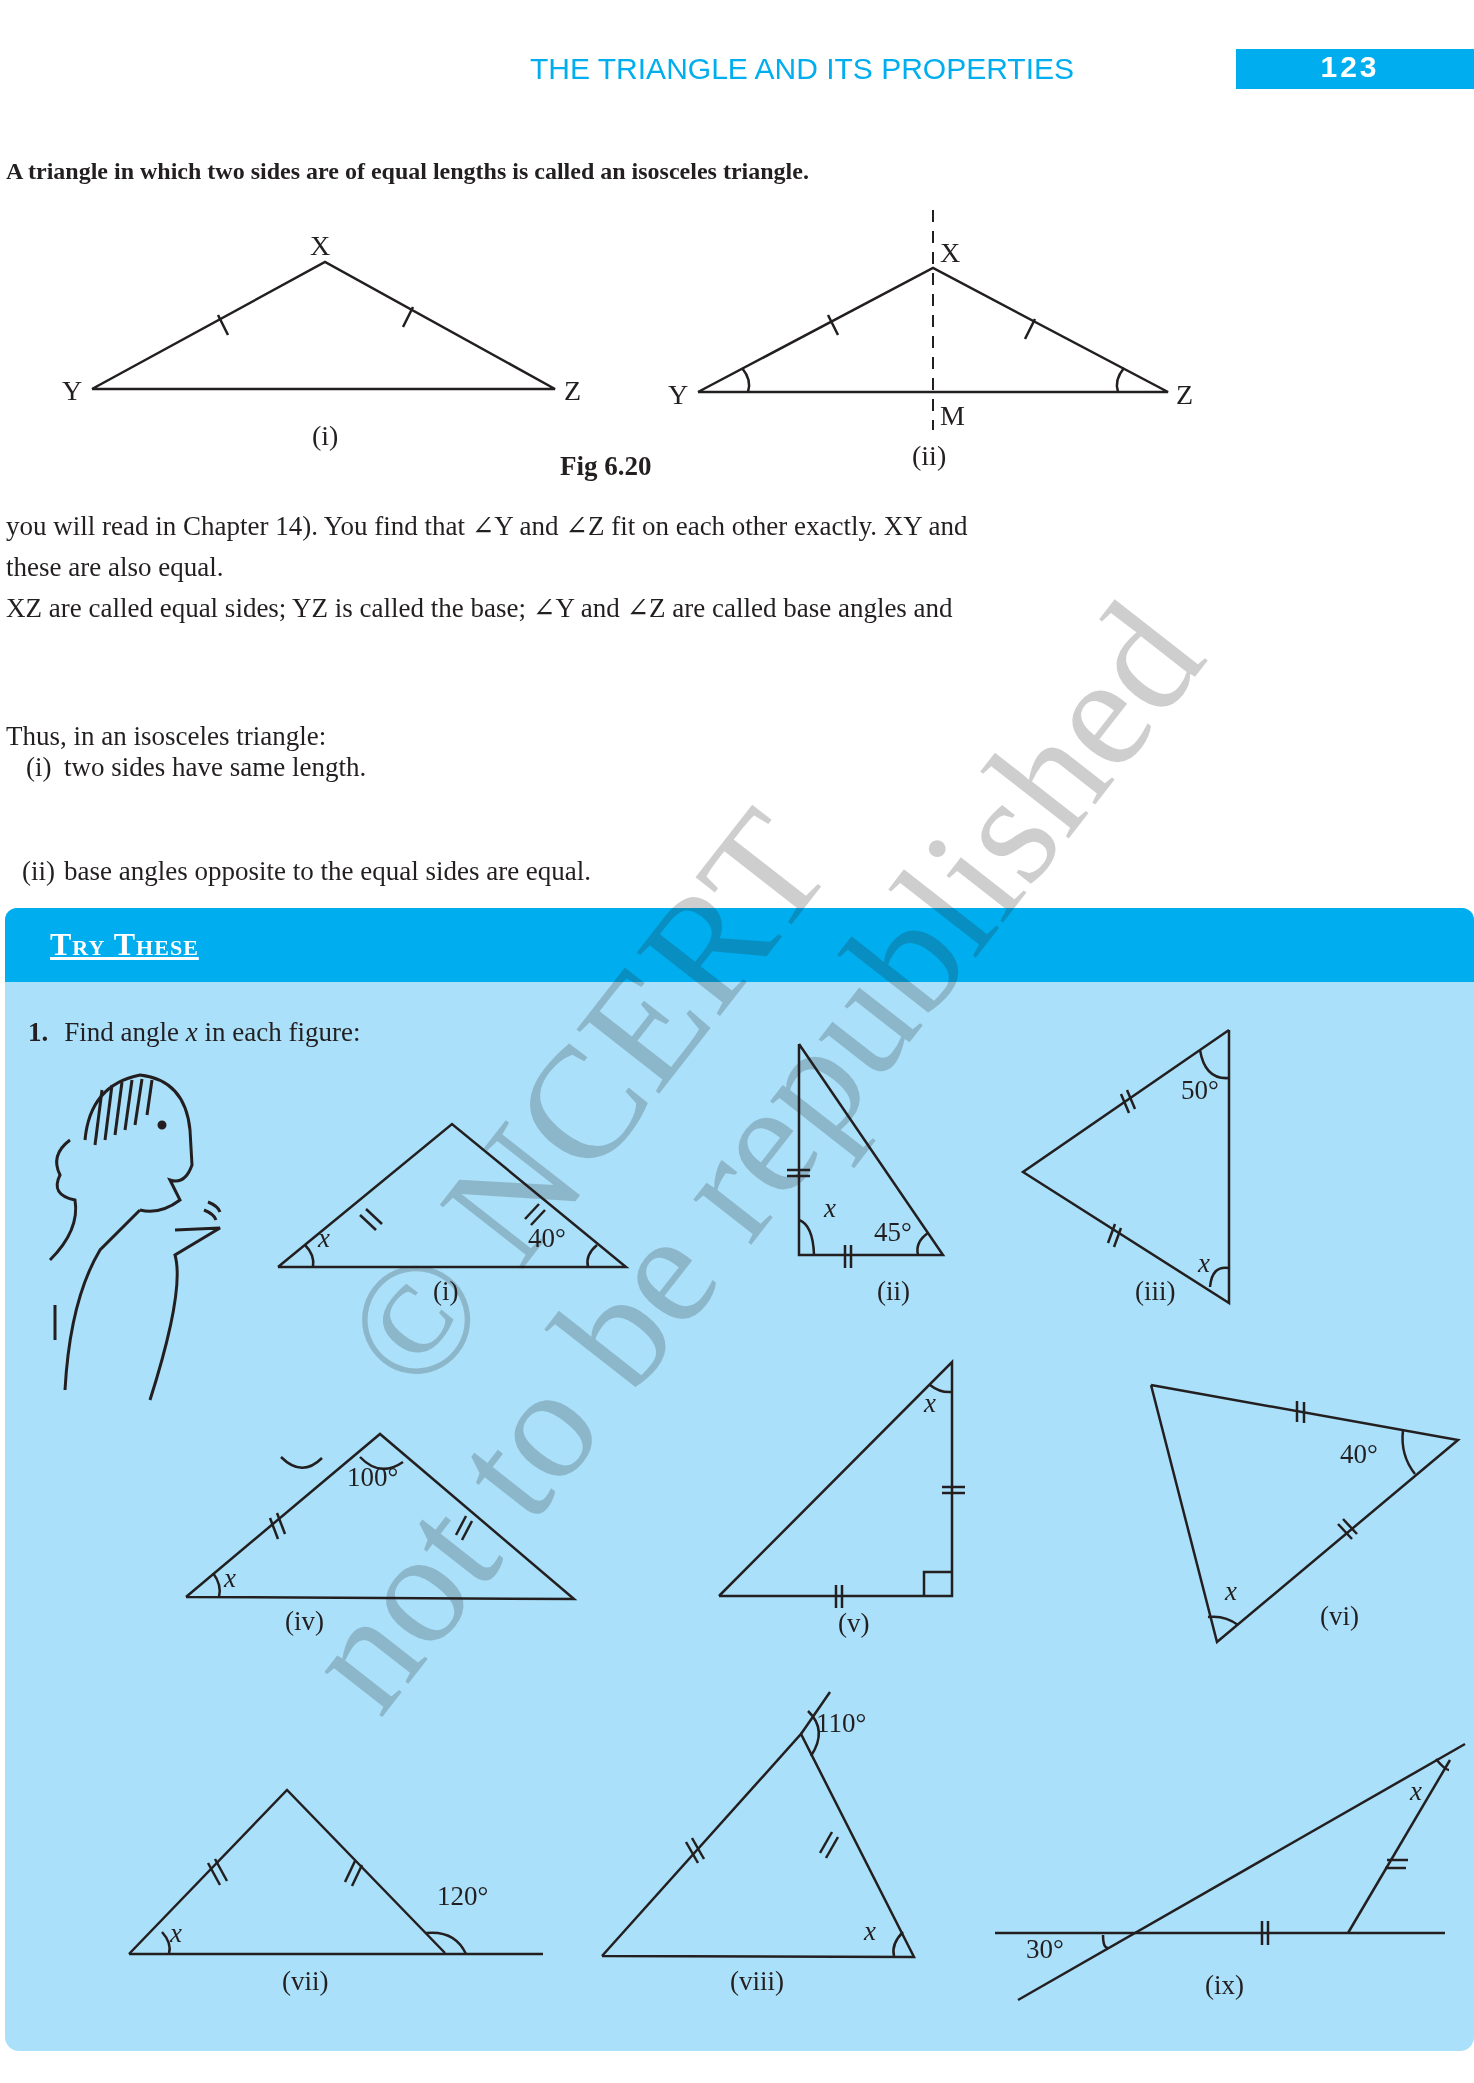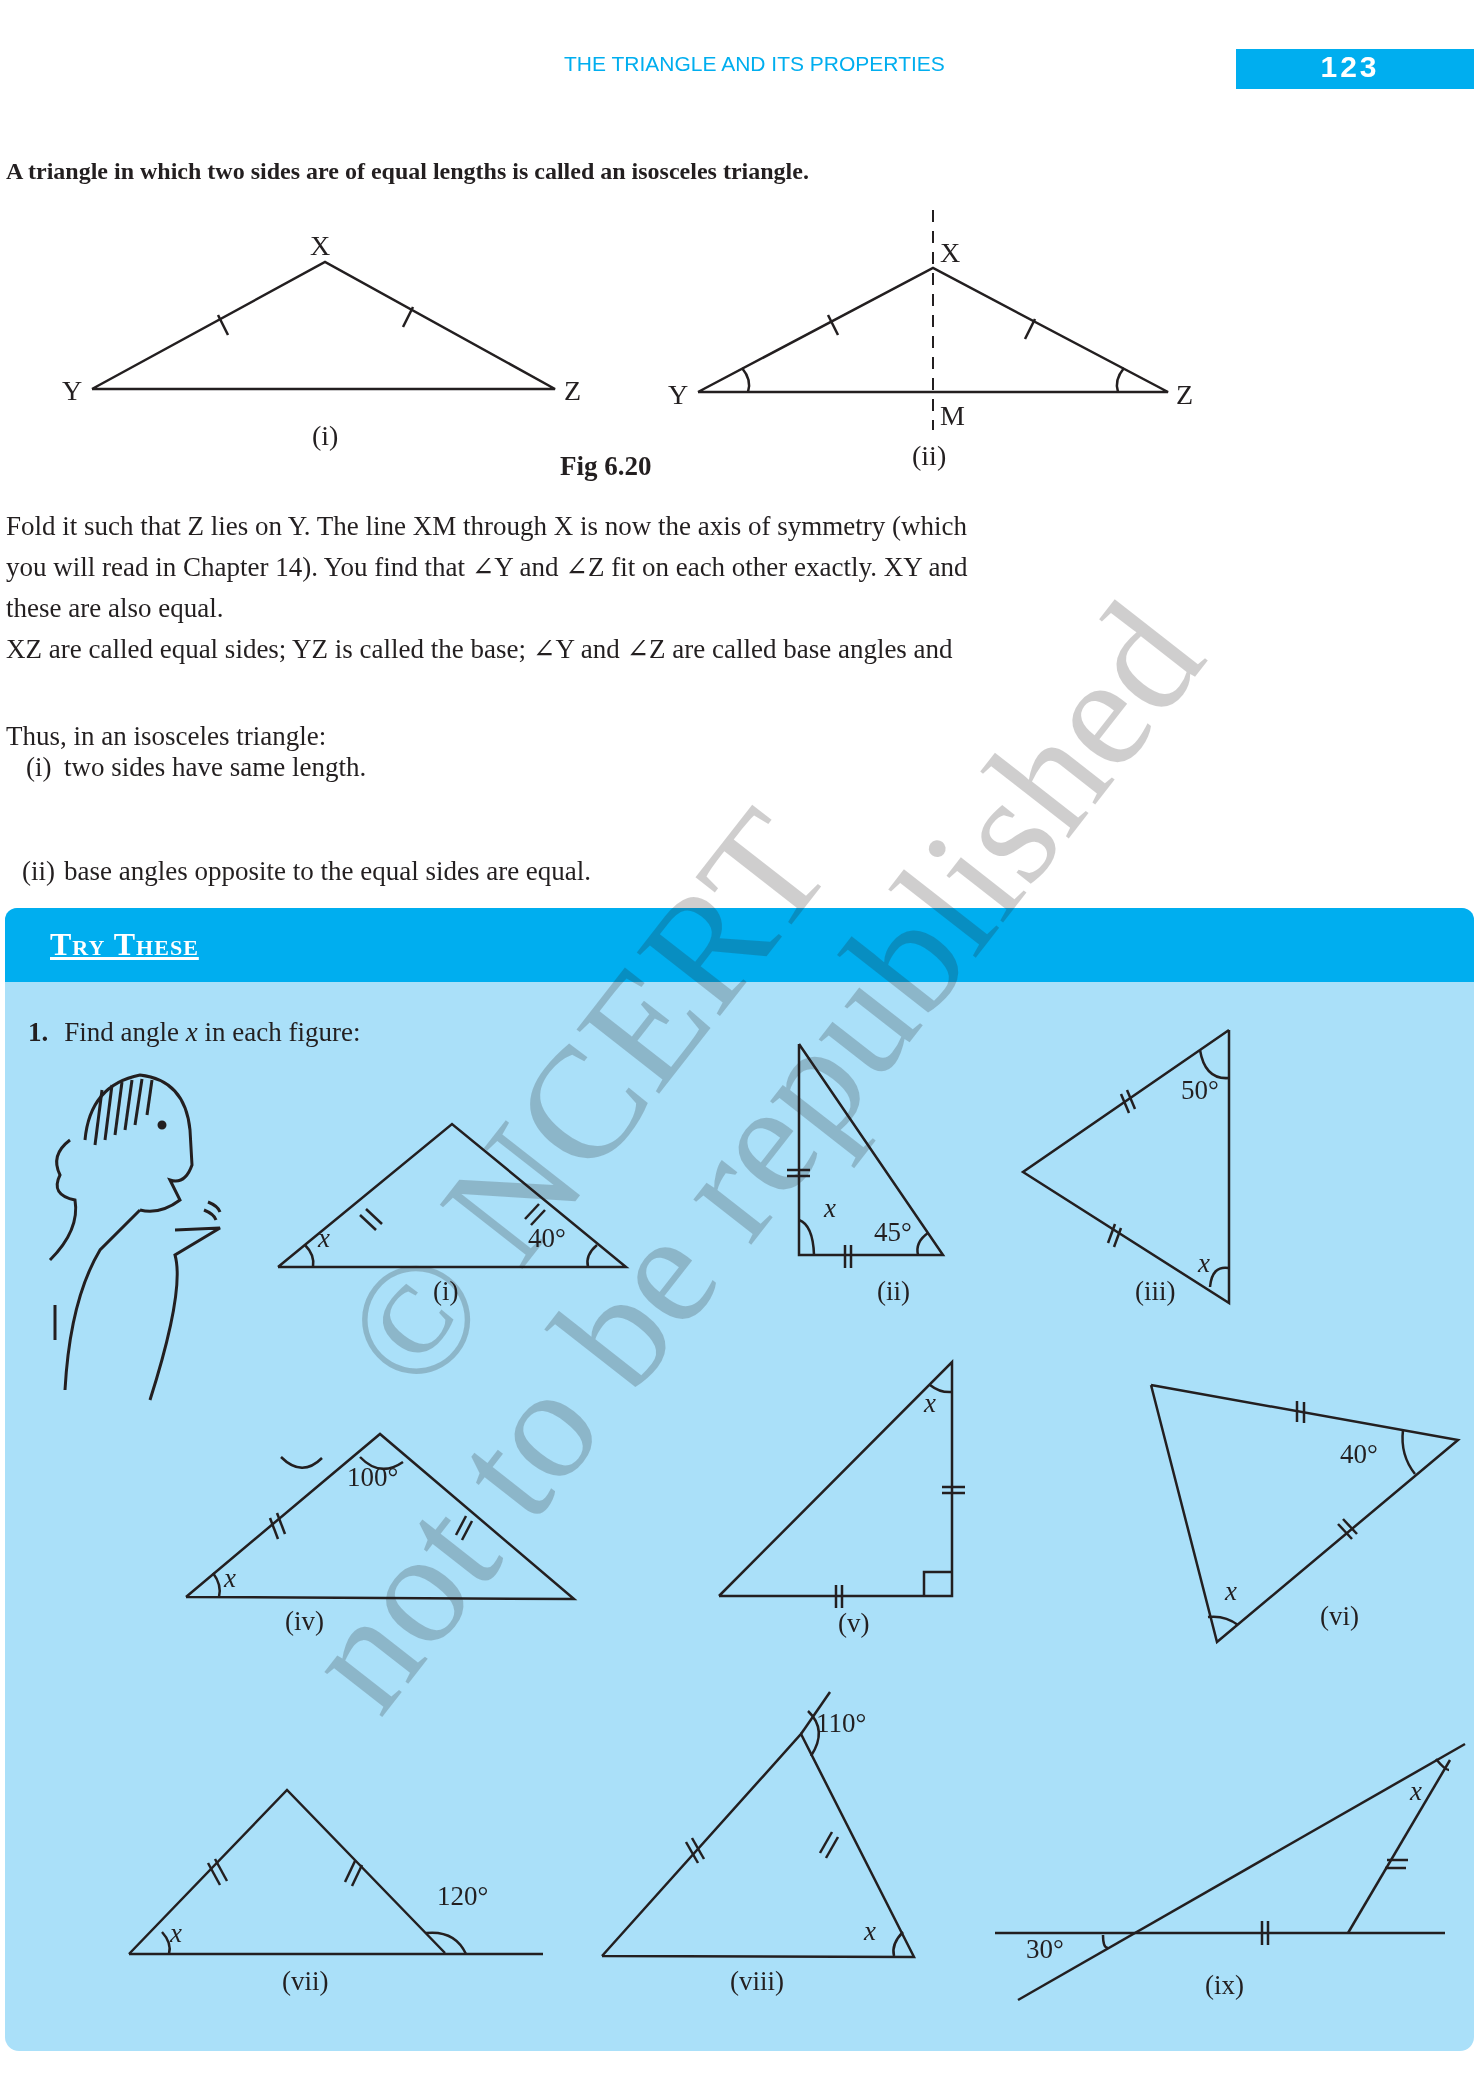--- a/index.html
+++ b/index.html
@@ -1,20 +1,20 @@
 <!DOCTYPE html>
 <html><head>
 <meta charset="utf-8">
 <style>
   html, body { margin: 0; padding: 0; background: #ffffff; }
   body { width: 1474px; height: 2083px; position: relative; overflow: hidden;
          font-family: "Liberation Serif", "DejaVu Serif", serif; color: #231f20; }
   .abs { position: absolute; }
-  .header-title { left: 564px; top: 52px; font-family: "Liberation Sans", "DejaVu Sans", sans-serif;
-                  font-size: 21px; color: #00aeef; letter-spacing: 0px; white-space: nowrap; }
+  .header-title { left: 530px; top: 52px; font-family: "Liberation Sans", "DejaVu Sans", sans-serif;
+                  font-size: 30px; color: #00aeef; letter-spacing: 0px; white-space: nowrap; }
   .page-num-box { left: 1236px; top: 49px; width: 238px; height: 40px; background: #00aeef; }
   .page-num { left: 1236px; top: 50px; width: 228px; text-align: center; color: #fff;
               font-family: "Liberation Sans", "DejaVu Sans", sans-serif; font-size: 30px;
               font-weight: bold; letter-spacing: 3px; }
   .definition { left: 6px; top: 158px; font-size: 24px; font-weight: bold; white-space: nowrap; }
   .para { left: 6px; width: 1230px; font-size: 27px; line-height: 41px; }
   .para p { margin: 0; }
   .indent { text-indent: 56px; }
   .list-item { font-size: 27px; white-space: nowrap; }
   .list-item .num { display: inline-block; width: 58px; text-align: left; padding-left: 20px; box-sizing: border-box; }
@@ -59,21 +59,20 @@
   </g>
   <text x="940" y="262" font-size="28">X</text>
   <text x="668" y="404" font-size="28">Y</text>
   <text x="1176" y="404" font-size="28">Z</text>
   <text x="940" y="425" font-size="28">M</text>
   <text x="912" y="465" font-size="28">(ii)</text>
   <text x="560" y="475" font-size="27" font-weight="bold">Fig 6.20</text>
 </svg>
 
 <div class="abs para" style="top:506px">
-  <p>Fold it such that Z lies on Y. The line XM through X is now the axis of symmetry (which</p>
   <p>you will read in Chapter 14). You find that  ∠Y and  ∠Z fit on each other exactly. XY and</p>
   <p>these are also equal.</p>
   <p>XZ are called equal sides;  YZ is called the base; ∠Y and  ∠Z are called base angles and</p>
 </div>
 <div class="abs para" style="top:716px">Thus, in an isosceles triangle:</div>
 <div class="abs list-item" style="left:6px;top:752px">
   <span class="num">(i)</span><span>two sides have same length.</span>
 </div>
 <div class="abs list-item" style="left:6px;top:856px">
   <span class="num" style="padding-left:16px">(ii)</span><span>base angles opposite to the equal sides are equal.</span>

